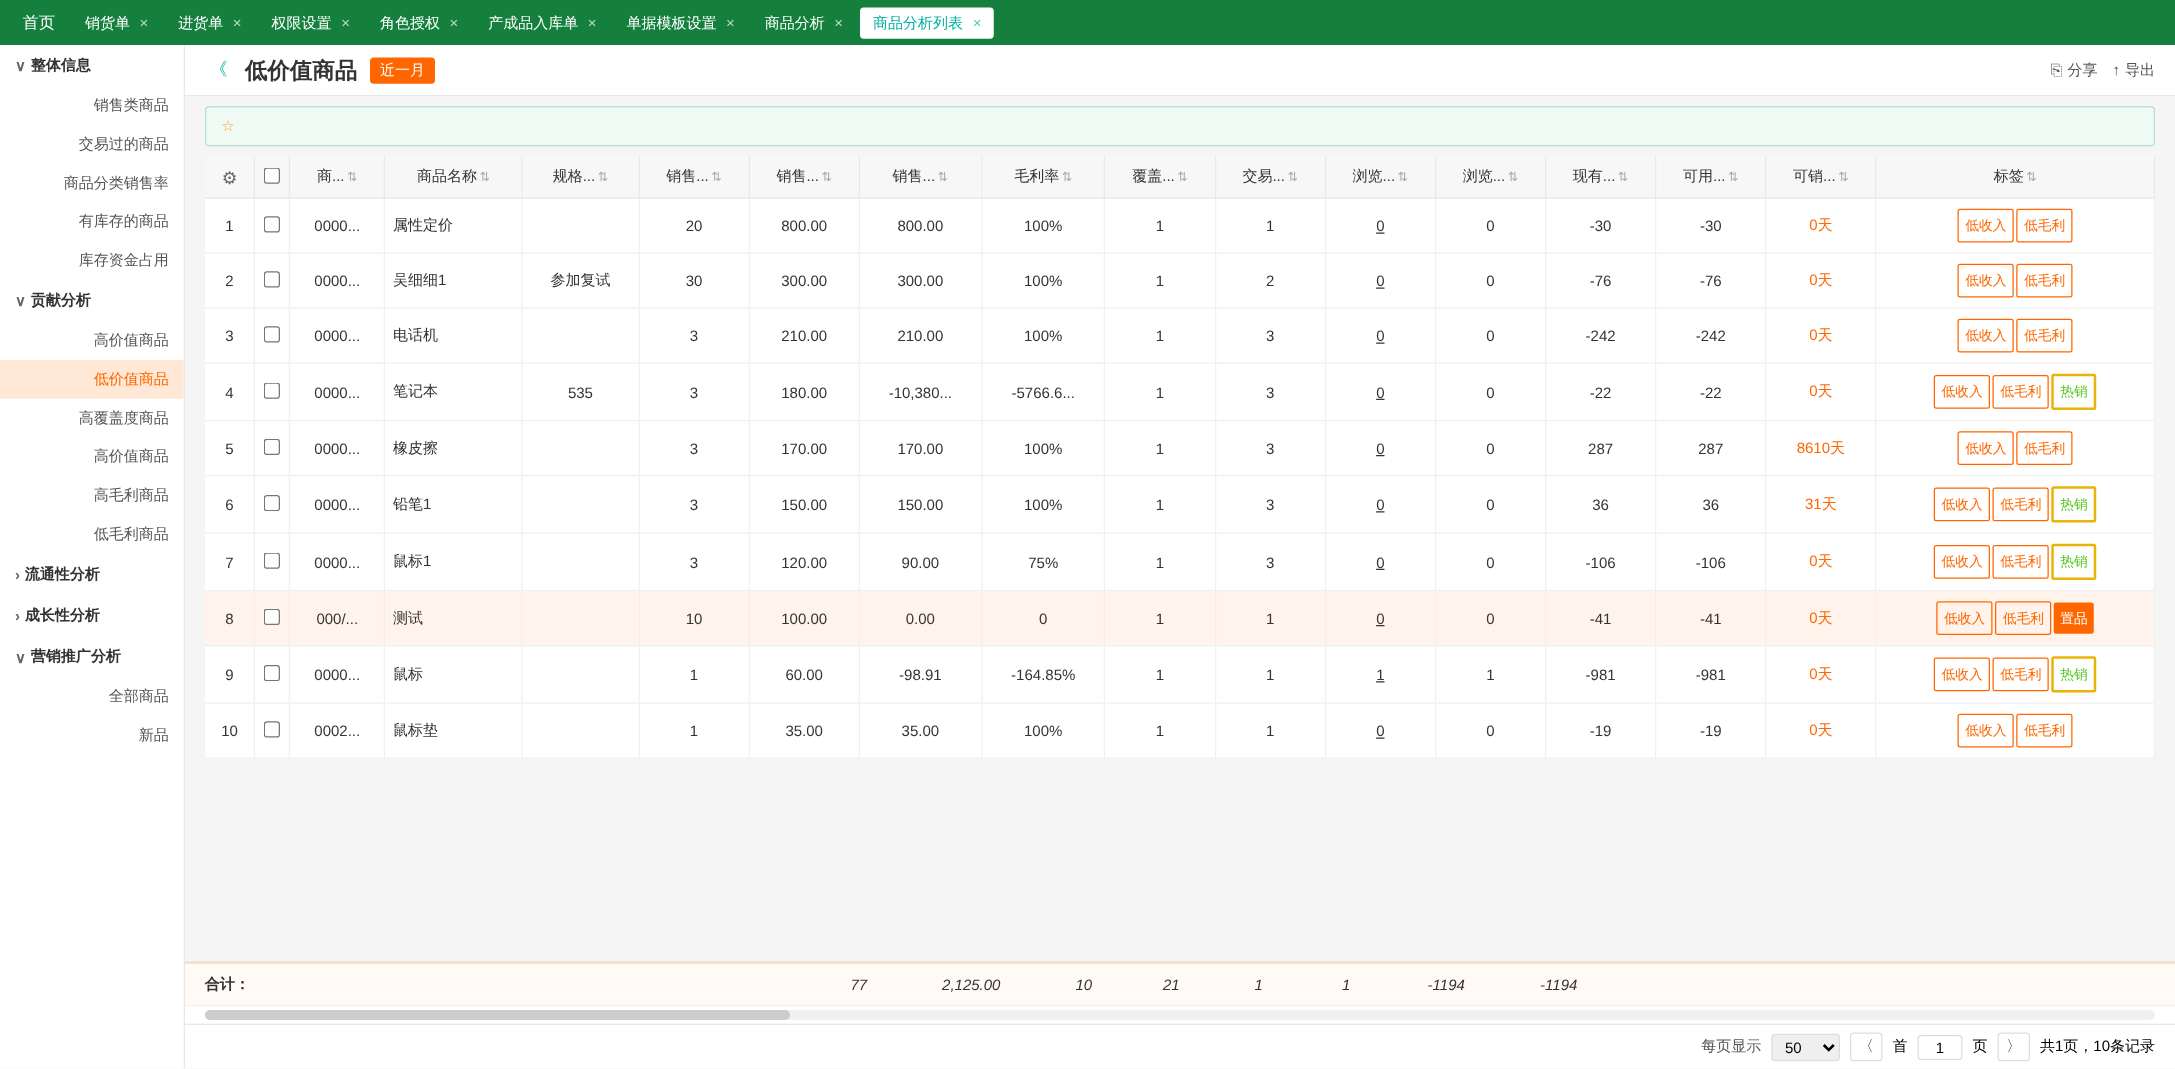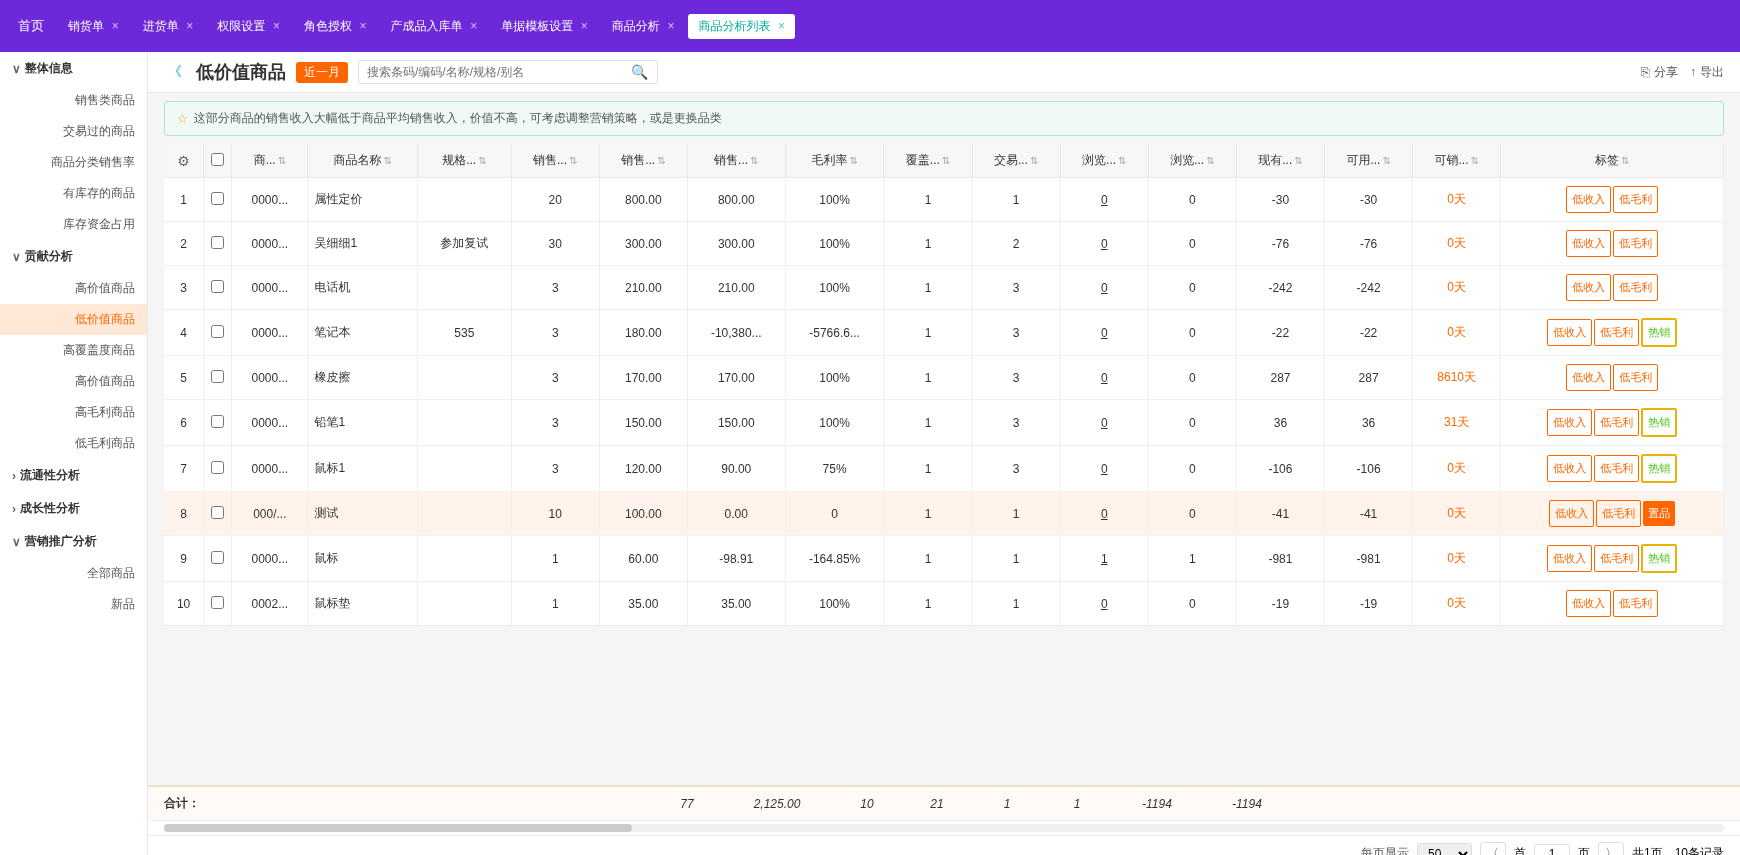--- a/index.html
+++ b/index.html
@@ -2,22 +2,22 @@
 <html><head>
   <meta charset="utf-8">
   <style>
     * { box-sizing: border-box; margin: 0; padding: 0; font-family: 'Microsoft YaHei', Arial, sans-serif; font-size: 12px; }
     body { background: #f5f5f5; overflow: hidden; }
 
     
     .top-nav {
       display: flex;
       align-items: center;
-      background: #6d28d9;
-      height: 52px;
+      background: #15803d;
+      height: 36px;
       padding: 0 8px;
       gap: 4px;
     }
     .nav-item {
       color: #fff;
       padding: 4px 10px;
       cursor: pointer;
       border-radius: 3px;
       white-space: nowrap;
       font-size: 13px;
@@ -339,39 +339,34 @@
     <div class="sidebar-item">全部商品</div>
     <div class="sidebar-item">新品</div>
   </div>
 
   <div class="content">
 
     <div class="content-header">
       <span class="collapse-btn">《</span>
       <span class="page-title">低价值商品</span>
       <span class="tag-btn">近一月</span>
-      <div class="search-box">
-        <input type="text" placeholder="搜索条码/编码/名称/规格/别名" style="">
-        <span class="search-icon">🔍</span>
-      </div>
       <div class="header-actions">
         <div class="action-btn">
           <span>⎘</span>
           <span>分享</span>
         </div>
         <div class="action-btn">
           <span>↑</span>
           <span>导出</span>
         </div>
       </div>
     </div>
 
     <div class="info-banner">
       <span class="info-icon">☆</span>
-      <span>这部分商品的销售收入大幅低于商品平均销售收入，价值不高，可考虑调整营销策略，或是更换品类</span>
     </div>
 
     <div class="table-container">
       <table>
         <thead>
           <tr>
             <th><span class="gear-btn">⚙</span></th>
             <th><input type="checkbox" style=""></th>
             <th><span>商...</span><span class="sort-icon">⇅</span></th>
             <th><span>商品名称</span><span class="sort-icon">⇅</span></th>

